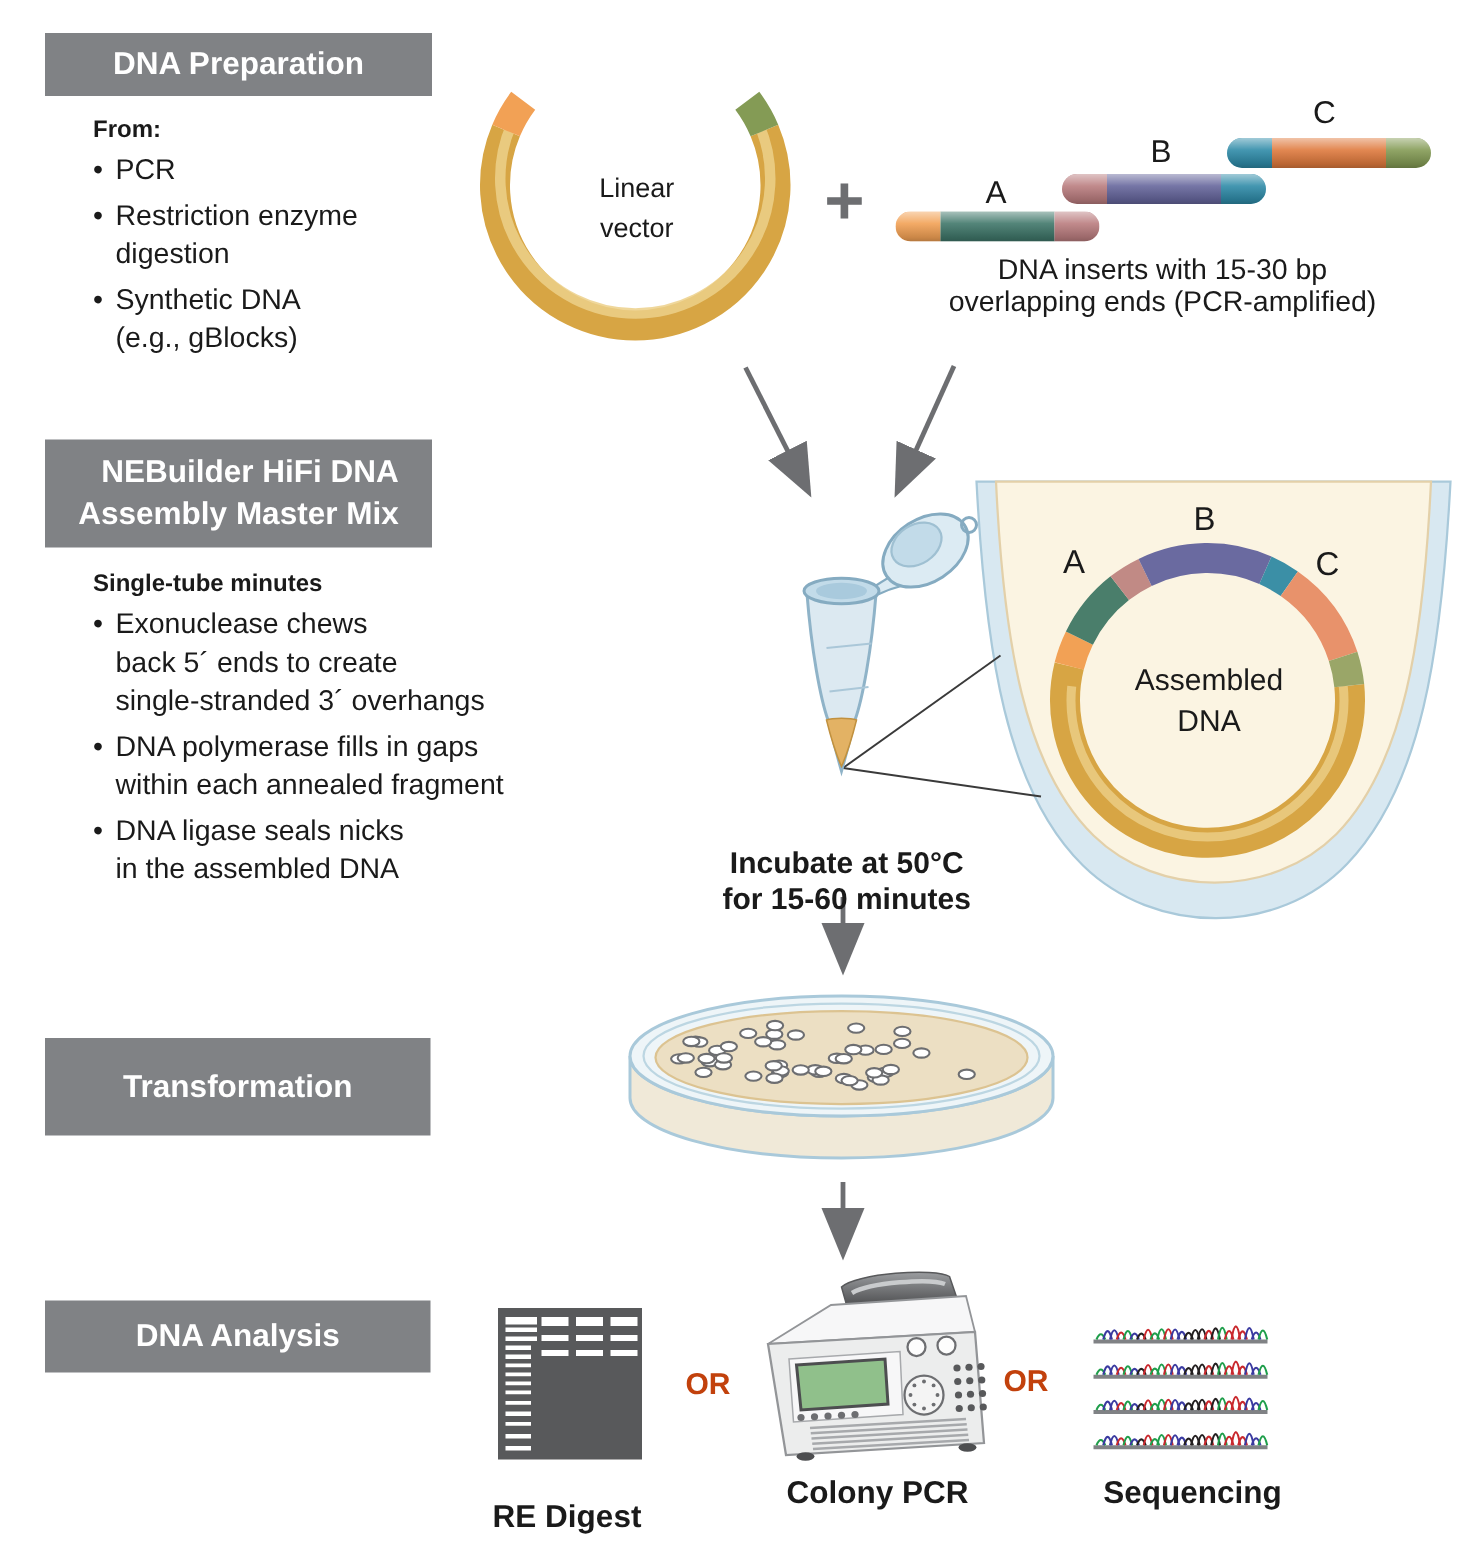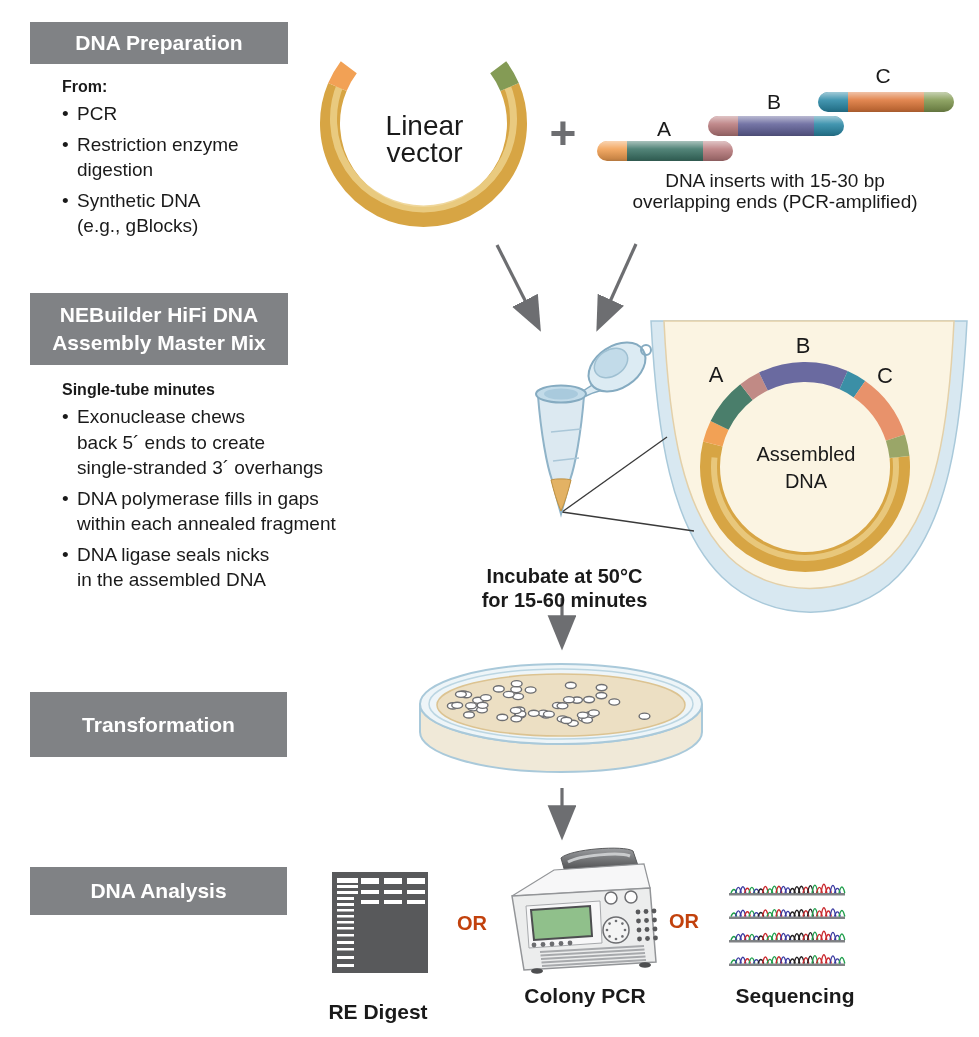--- a/index.html
+++ b/index.html
@@ -3,21 +3,21 @@
 <meta charset="utf-8">
 <style>
   html,body{margin:0;padding:0;background:#ffffff;}
   #stage{position:relative;width:979px;height:1037px;background:#ffffff;overflow:hidden;
          font-family:"Liberation Sans","DejaVu Sans",sans-serif;color:#1a1a1a;}
   #art{position:absolute;left:0;top:0;z-index:1;}
   .txt{position:absolute;z-index:2;}
   .prewrap{white-space:pre-line;}
   .hbox{position:absolute;z-index:2;background:#808285;color:#ffffff;font-weight:bold;
         font-size:21px;line-height:1.32;display:flex;align-items:center;justify-content:center;
-        text-align:center;white-space:pre-line;}
+        text-align:right;white-space:pre-line;}
   .h2{font-weight:bold;font-size:16px;margin-bottom:5px;}
   .blist{font-size:19px;line-height:25.5px;}
   .brow{display:flex;margin-bottom:5px;}
   .bdot{width:15px;flex:0 0 15px;}
   .center{text-align:center;}
   .bold{font-weight:bold;margin-top:35px;}
   
   .bar{position:absolute;z-index:2;height:20px;border-radius:10px;display:flex;overflow:hidden;}
   .bar::after{content:"";position:absolute;inset:0;border-radius:10px;
     background:linear-gradient(to bottom, rgba(255,255,255,.55), rgba(255,255,255,.10) 40%, rgba(0,0,0,.16) 86%, rgba(0,0,0,.26));}
@@ -361,21 +361,21 @@
 digestion</span>
       </div>
       <div class="brow">
         <span class="bdot">•</span>
         <span class="prewrap">Synthetic DNA
 (e.g., gBlocks)</span>
       </div>
     </div>
   </div>
 
-  <div class="txt prewrap center" style="left:352px;top:112px;width:145px;font-size:28px;line-height:27px;text-align:center;">Linear
+  <div class="txt prewrap center" style="left:352px;top:112px;width:145px;font-size:18px;line-height:27px;text-align:center;">Linear
 vector</div>
   <div class="plus" style="left:536px;top:106px;">+</div>
 
   <div class="inslabel" style="left:644px;top:117px;">A</div>
   <div class="bar" style="left:597px;top:141px;width:136px;">
     <span class="seg c-orange"></span>
     <span class="seg body b-green"></span>
     <span class="seg c-rose"></span>
   </div>
   <div class="inslabel" style="left:754px;top:90px;">B</div>

